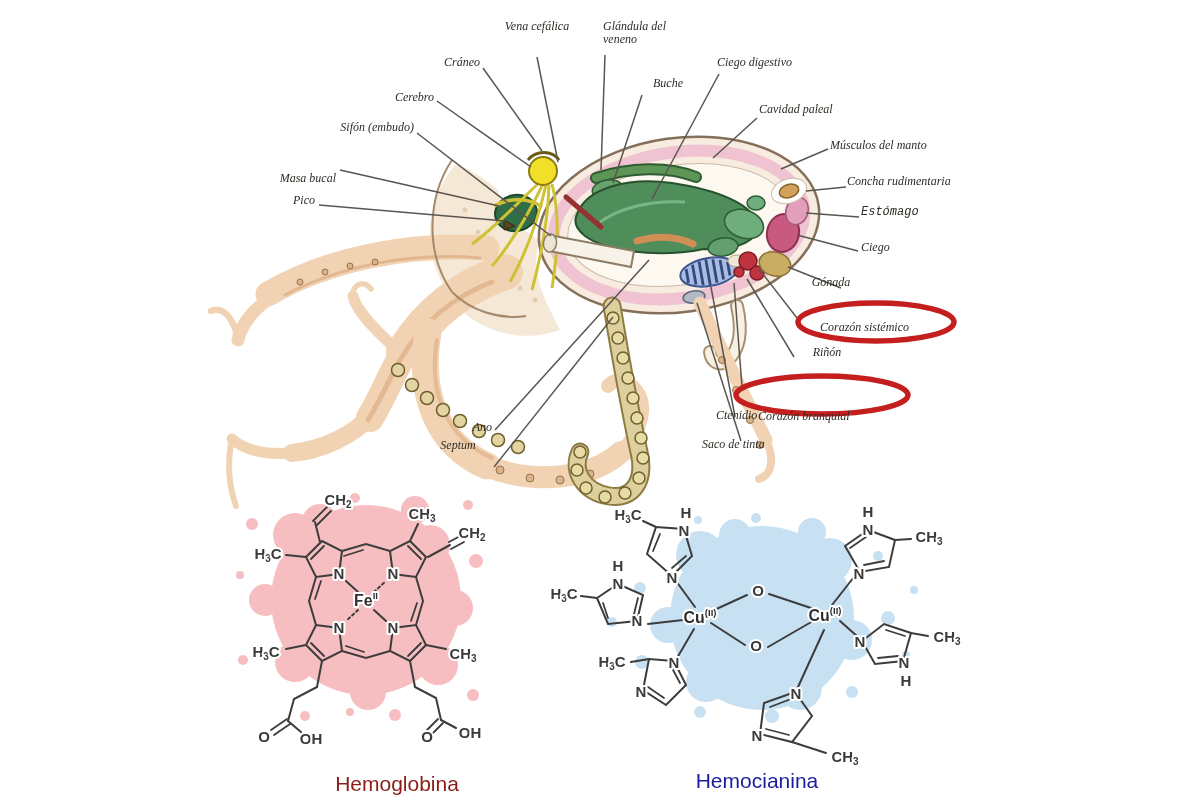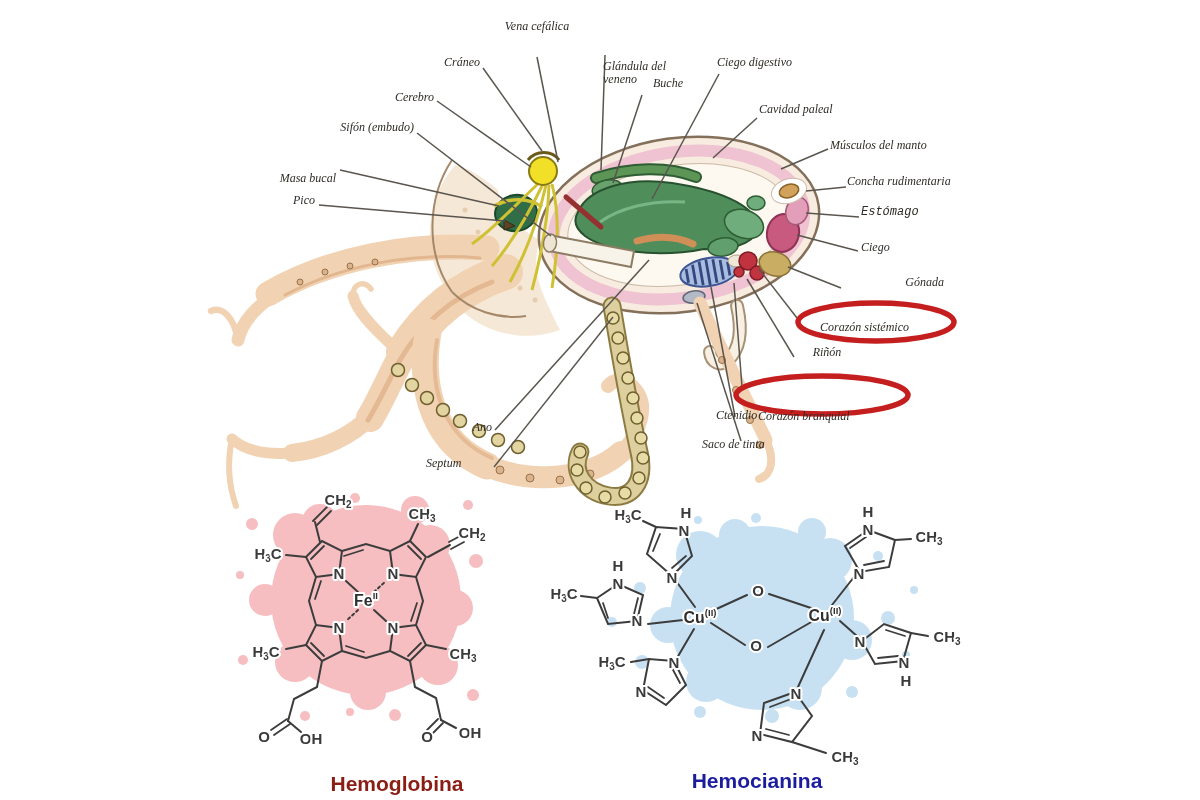--- a/index.html
+++ b/index.html
@@ -3,21 +3,21 @@
 <meta charset="utf-8">
 <style>
   html,body{margin:0;padding:0;background:#ffffff;}
   .stage{position:relative;width:1200px;height:800px;background:#ffffff;overflow:hidden;
          font-family:"Liberation Serif",serif;}
   .stage svg{position:absolute;left:0;top:0;}
   .title{position:absolute;left:234px;top:8px;font-weight:bold;font-size:16.5px;
          letter-spacing:.4px;color:#241f1a;}
   .anat-label{position:absolute;font-style:italic;font-size:12px;line-height:1.12;
               color:#2f2b26;}
-  .mol-caption{position:absolute;font-family:"Liberation Sans",sans-serif;font-weight:bold;
+  .mol-caption{position:absolute;font-family:"Liberation Sans",sans-serif;font-weight:normal;
                font-size:21px;text-align:center;}
   
   .bond{stroke:#3c3c3c;stroke-width:2;fill:none;stroke-linecap:round;}
   .bond2{stroke:#3c3c3c;stroke-width:1.8;fill:none;stroke-linecap:round;}
   .leader{stroke:#5a554e;stroke-width:1.5;fill:none;}
   .arm{fill:none;stroke:#f1d3b3;stroke-linecap:round;}
   .armshade{fill:none;stroke:#d8a377;stroke-linecap:round;}
   text.atom{font-family:"Liberation Sans",sans-serif;font-size:15px;font-weight:600;
             fill:#3a3a3a;text-anchor:middle;paint-order:stroke;stroke:#ffffff;
             stroke-width:4px;stroke-linejoin:round;}
@@ -350,38 +350,38 @@
           <text x="906" y="686" class="atom"><tspan>H</tspan></text>
           <text x="796" y="699" class="atom"><tspan>N</tspan></text>
           <text x="757" y="741" class="atom"><tspan>N</tspan></text>
           <text x="845" y="762" class="atom"><tspan>C</tspan><tspan>H</tspan><tspan dy="3" class="sub">3</tspan></text>
         </g>
   </g>
 </svg>
 
 
 <div class="anat-label" style="left:499px;top:20px;width:76px;text-align:center;">Vena cefálica</div>
-<div class="anat-label" style="left:603px;top:20px;width:84px;text-align:left;margin-top:40px;">Glándula del veneno</div>
+<div class="anat-label" style="left:603px;top:20px;width:84px;text-align:left;">Glándula del veneno</div>
 <div class="anat-label" style="left:408px;top:56px;width:72px;text-align:right;">Cráneo</div>
 <div class="anat-label" style="left:360px;top:91px;width:74px;text-align:right;">Cerebro</div>
 <div class="anat-label" style="left:306px;top:121px;width:108px;text-align:right;">Sifón (embudo)</div>
 <div class="anat-label" style="left:254px;top:172px;width:82px;text-align:right;">Masa bucal</div>
 <div class="anat-label" style="left:270px;top:194px;width:45px;text-align:right;">Pico</div>
 <div class="anat-label" style="left:638px;top:77px;width:60px;text-align:center;">Buche</div>
 <div class="anat-label" style="left:717px;top:56px;width:110px;text-align:left;">Ciego digestivo</div>
 <div class="anat-label" style="left:759px;top:103px;width:110px;text-align:left;">Cavidad paleal</div>
 <div class="anat-label" style="left:830px;top:139px;width:145px;text-align:left;">Músculos del manto</div>
 <div class="anat-label" style="left:847px;top:175px;width:155px;text-align:left;">Concha rudimentaria</div>
 <div class="anat-label" style="left:861px;top:206px;width:80px;text-align:left;font-family:Liberation Mono, monospace;">Estómago</div>
 <div class="anat-label" style="left:861px;top:241px;width:60px;text-align:left;">Ciego</div>
-<div class="anat-label" style="left:874px;top:276px;width:70px;text-align:right;font-style:italic;">Gónada</div>
+<div class="anat-label" style="left:796px;top:276px;width:70px;text-align:center;font-style:italic;">Gónada</div>
 <div class="anat-label" style="left:820px;top:321px;width:120px;text-align:left;">Corazón sistémico</div>
 <div class="anat-label" style="left:797px;top:346px;width:60px;text-align:center;">Riñón</div>
 <div class="anat-label" style="left:758px;top:386px;width:130px;text-align:left;margin-top:24px;">Corazón branquial</div>
 <div class="anat-label" style="left:716px;top:409px;width:70px;text-align:left;">Ctenidio</div>
 <div class="anat-label" style="left:702px;top:438px;width:100px;text-align:left;">Saco de tinta</div>
 <div class="anat-label" style="left:448px;top:421px;width:44px;text-align:right;">Ano</div>
-<div class="anat-label" style="left:426px;top:457px;width:64px;text-align:left;">Septum</div>
+<div class="anat-label" style="left:426px;top:439px;width:64px;text-align:center;">Septum</div>
 
 <div class="mol-caption" style="left: 322px; top: 772px; width: 150px; color: rgb(139, 29, 21);">Hemoglobina</div>
 <div class="mol-caption" style="left: 682px; top: 769px; width: 150px; color: rgb(28, 28, 158);">Hemocianina</div>
 
 </div>
 
 </body></html>

